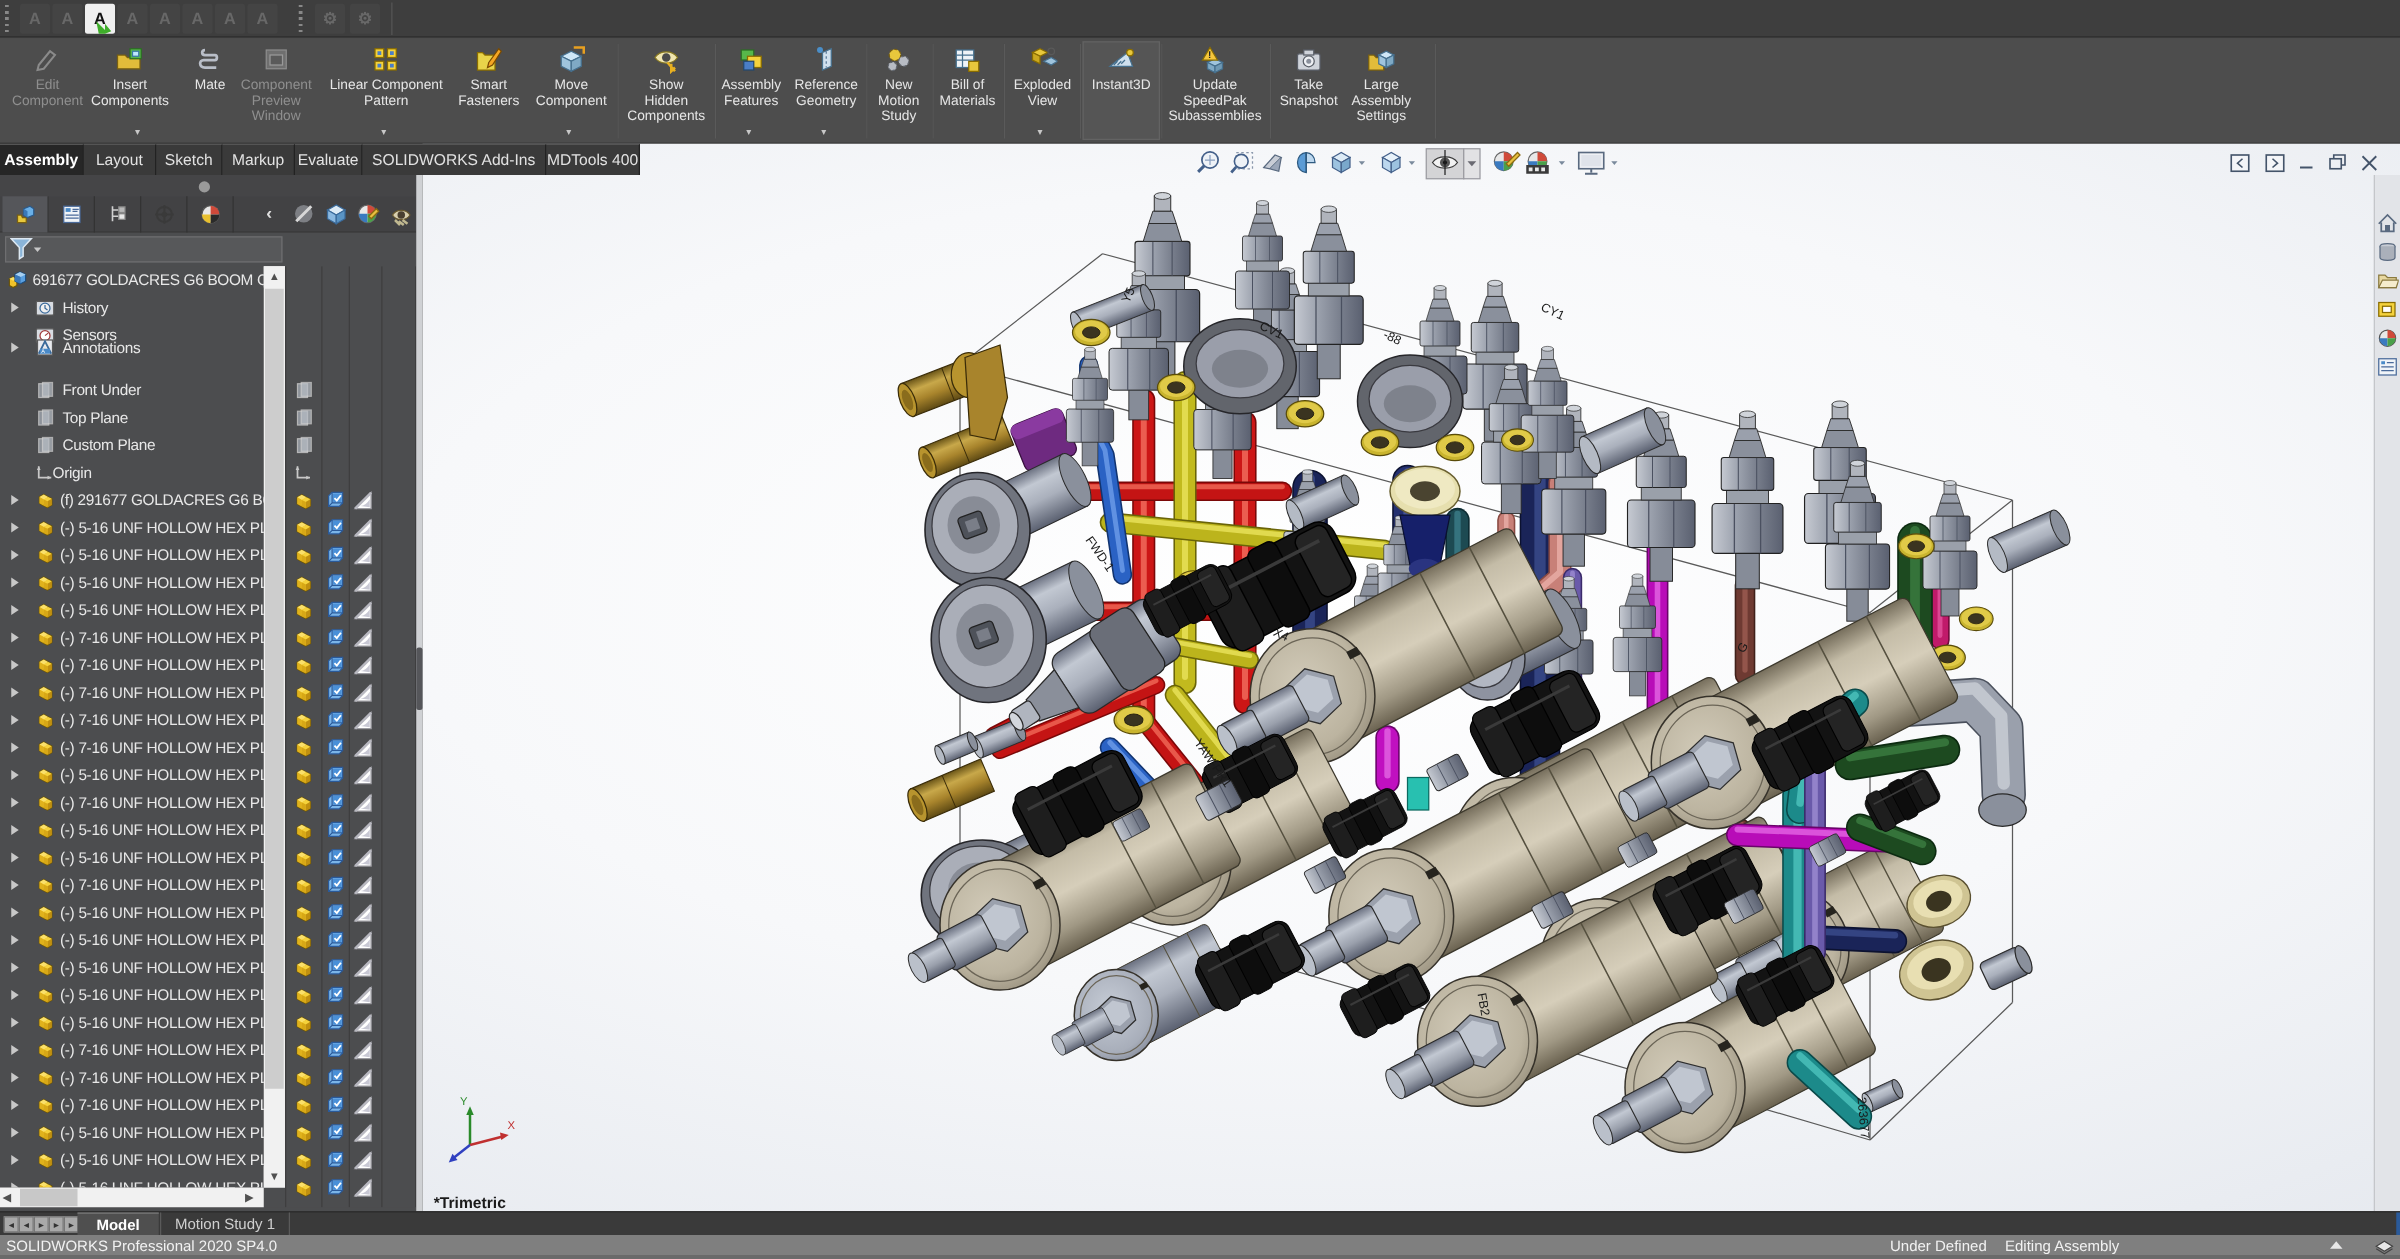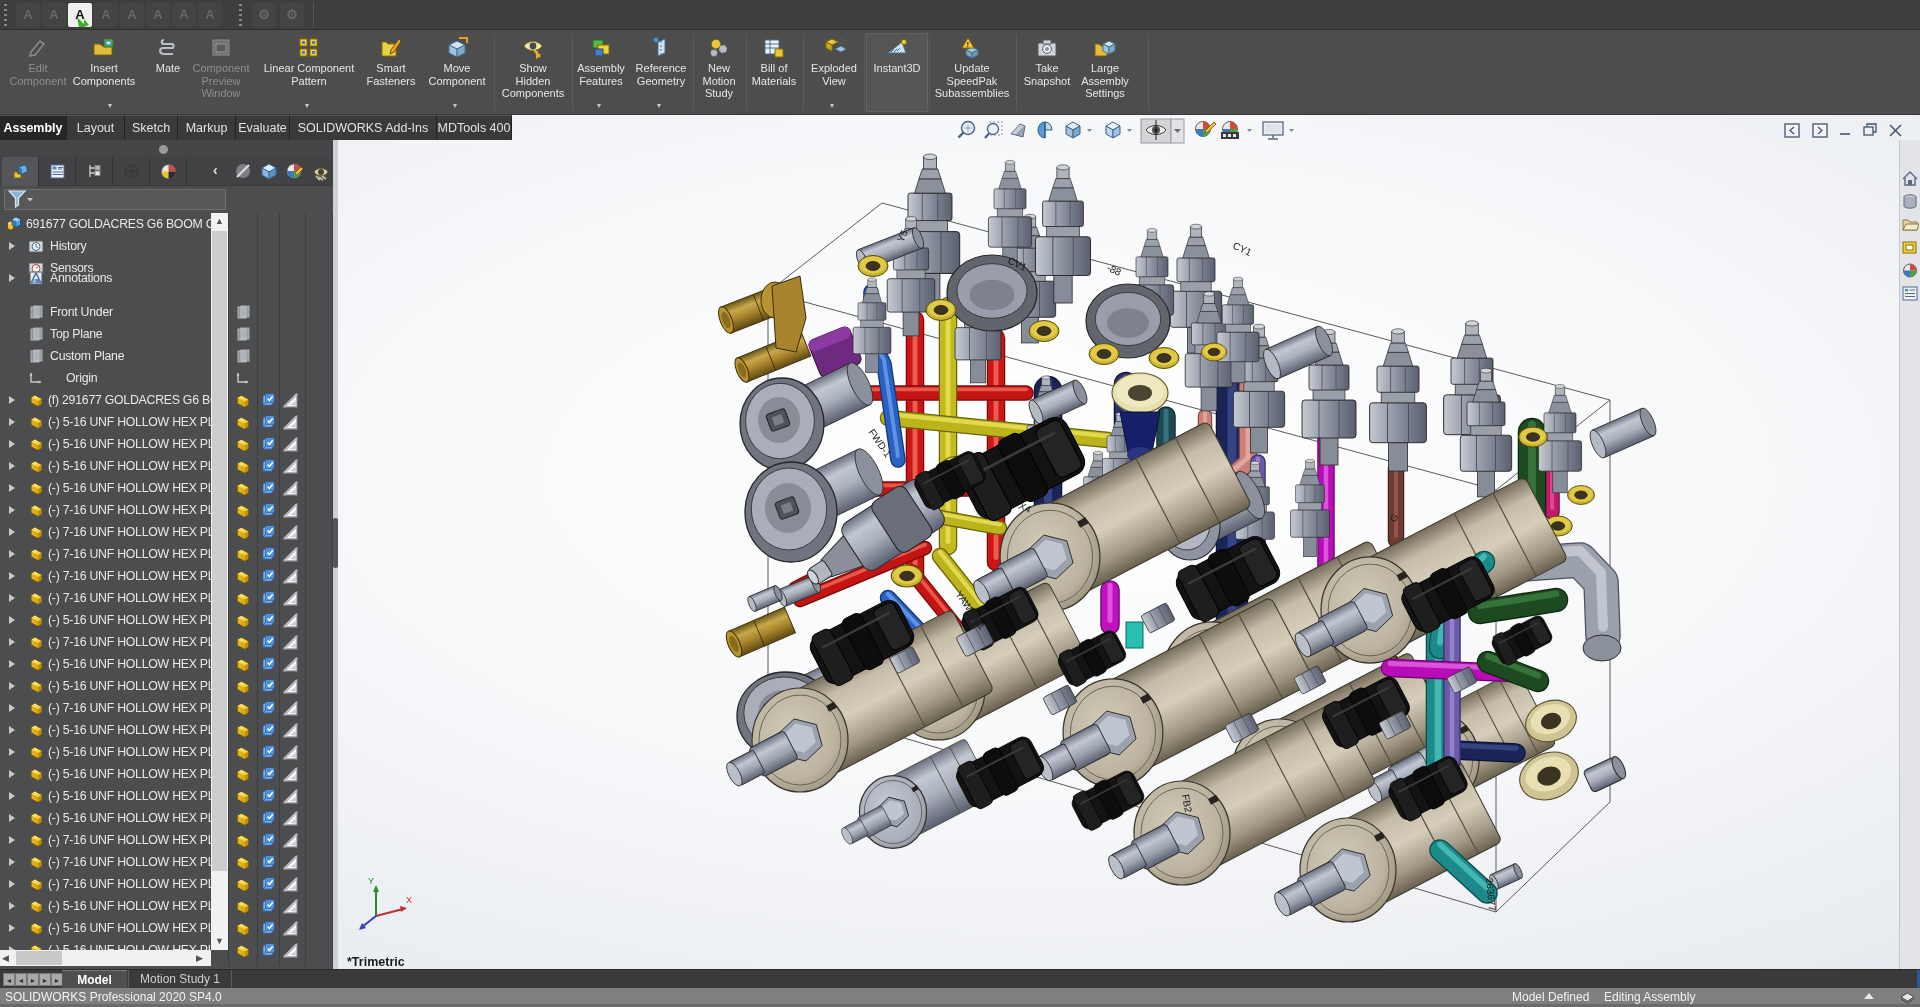--- a/index.html
+++ b/index.html
@@ -418,21 +418,21 @@
       <div class="trow" style="top:132px">
         <svg class="tico" style="left:28px" viewBox="0 0 16 16">
           <use href="#plane"></use>
         </svg>
         <div class="ttxt" style="left:50px">Custom Plane</div>
       </div>
       <div class="trow" style="top:154px">
         <svg class="tico" style="left:28px" viewBox="0 0 16 16">
           <use href="#origico"></use>
         </svg>
-        <div class="ttxt" style="left:66px">Origin</div>
+        <div class="ttxt" style="left:42px">Origin</div>
       </div>
       <div class="trow" style="top:176px">
         <div class="tarr"></div>
         <svg class="tico" style="left:28px" viewBox="0 0 16 16">
           <use href="#part"></use>
         </svg>
         <div class="ttxt" style="left:48px">(f) 291677 GOLDACRES G6 BOO</div>
       </div>
       <div class="trow" style="top:198px">
         <div class="tarr"></div>
@@ -1495,21 +1495,21 @@
     <div class="navbtn" style="left:15px">◄</div>
     <div class="navbtn" style="left:27px">►</div>
     <div class="navbtn" style="left:39px">►</div>
     <div class="navbtn" style="left:51px">►</div>
     <div class="btab" style="left:62px;width:65px;background:#4f4f4f;color:#fff;font-weight:bold;border-top:1px solid #7a7a7a">Model</div>
     <div class="btab" style="left:128px;width:104px;color:#cfcfcf;border-right:1px solid #5a5a5a;border-left:1px solid #5a5a5a">Motion Study 1</div>
     <div class="abs" style="left:1917px;top:0;width:3px;height:19px;background:#2a5a9a"></div>
   </div>
 <div id="statusbar">
     <div class="abs" style="left:5px;top:1px">SOLIDWORKS Professional 2020 SP4.0</div>
-    <div class="abs" style="left:1512px;top:1px">Model Defined</div>
+    <div class="abs" style="left:1512px;top:1px">Under Defined</div>
     <div class="abs" style="left:1604px;top:1px">Editing Assembly</div>
     <div class="abs" style="left:1812px;top:19px">Custom</div>
     <div class="abs" style="left:1864px;top:5px;width:0;height:0;border-bottom:6px solid #e8e8e8;border-left:5px solid transparent;border-right:5px solid transparent"></div>
     <svg class="abs" style="left:1900px;top:2px" width="15" height="14" viewBox="0 0 15 14">
       <path d="M1 7 L7.5 3 L14 7 L7.5 11 Z" fill="#e8e8e8" stroke="#444"></path>
       <path d="M1 9 L7.5 13 L14 9" fill="none" stroke="#444"></path>
     </svg>
     <div class="abs" style="left:0;top:16px;width:1920px;height:3px;background:#6a6a6a"></div>
   </div>
 </body></html>

